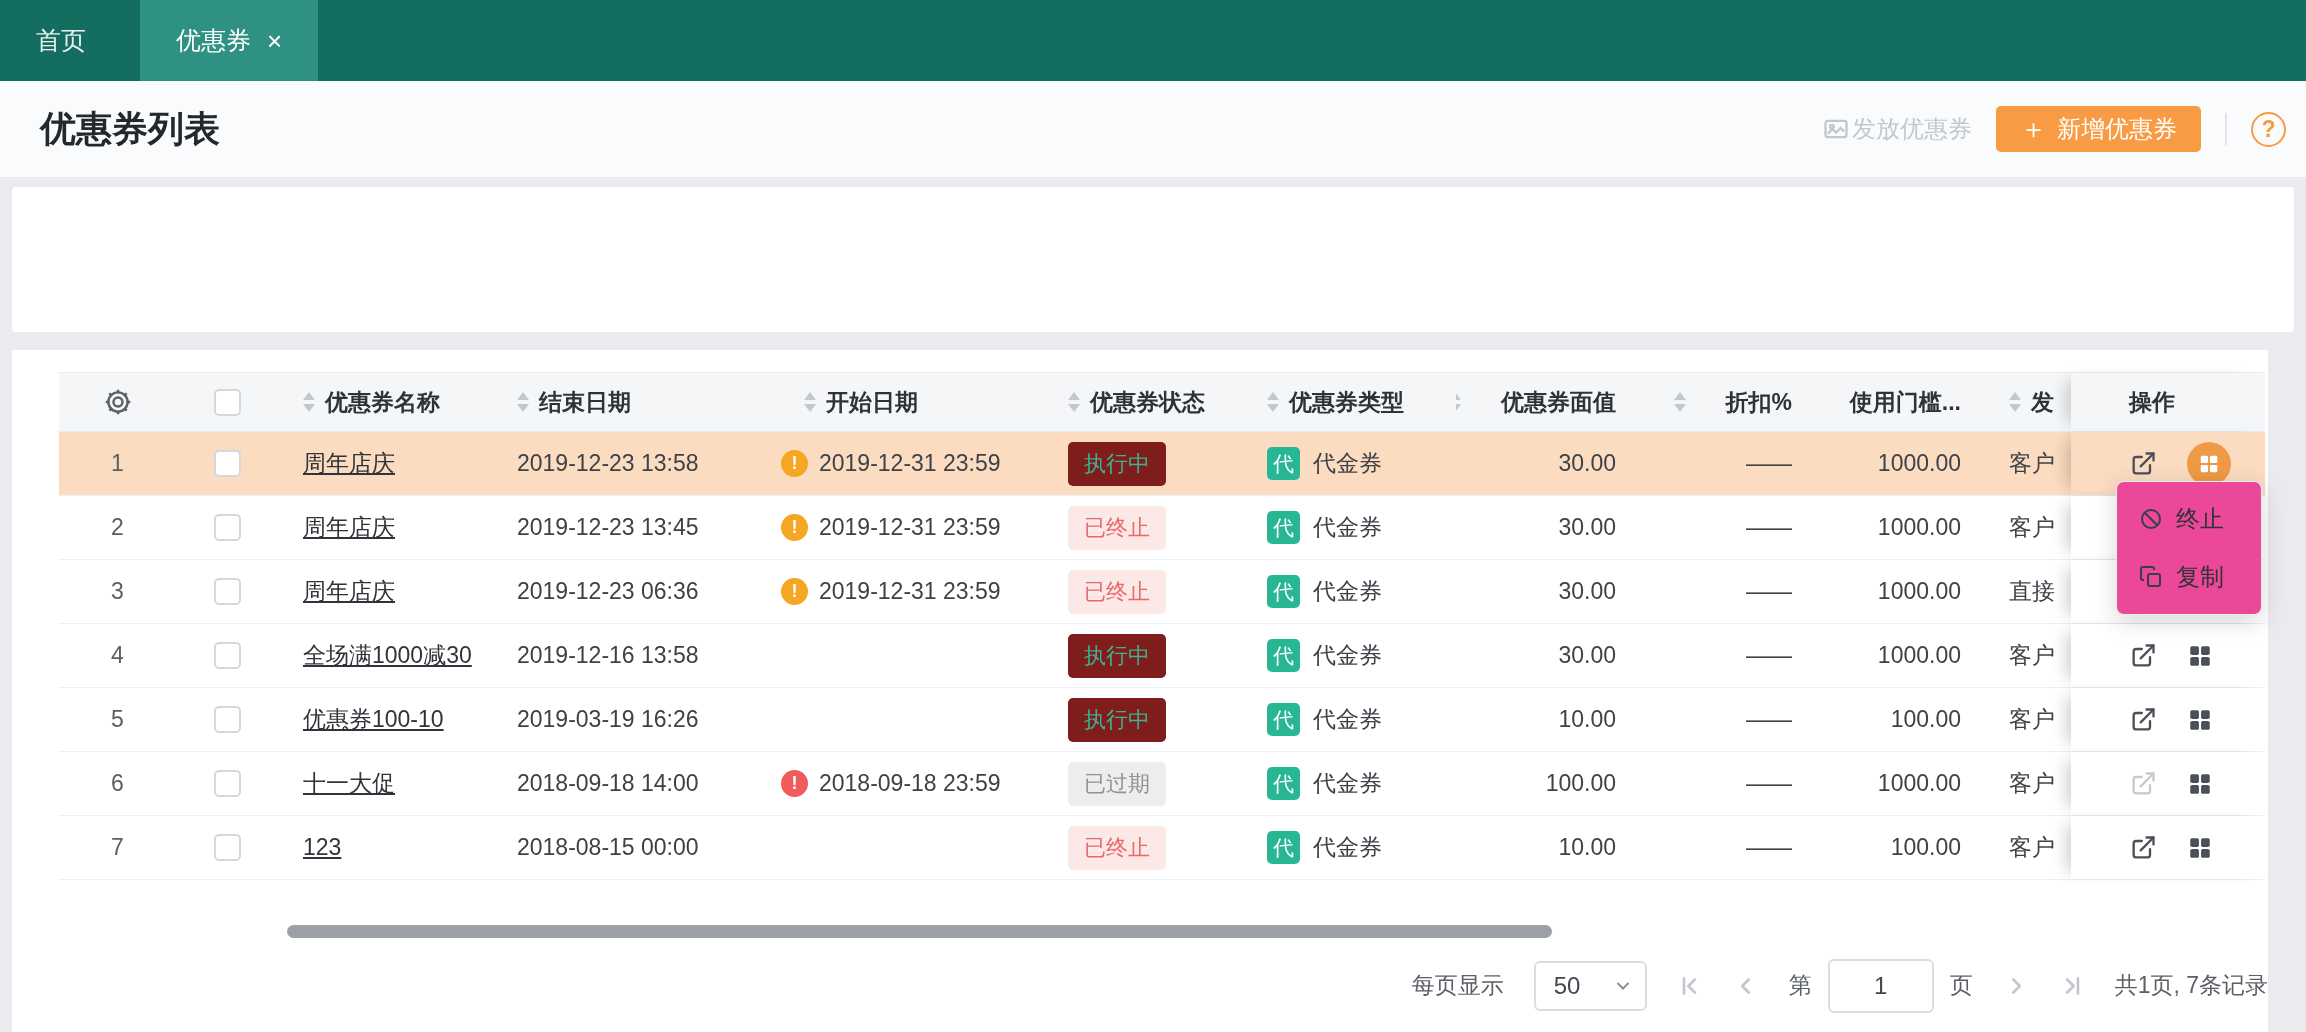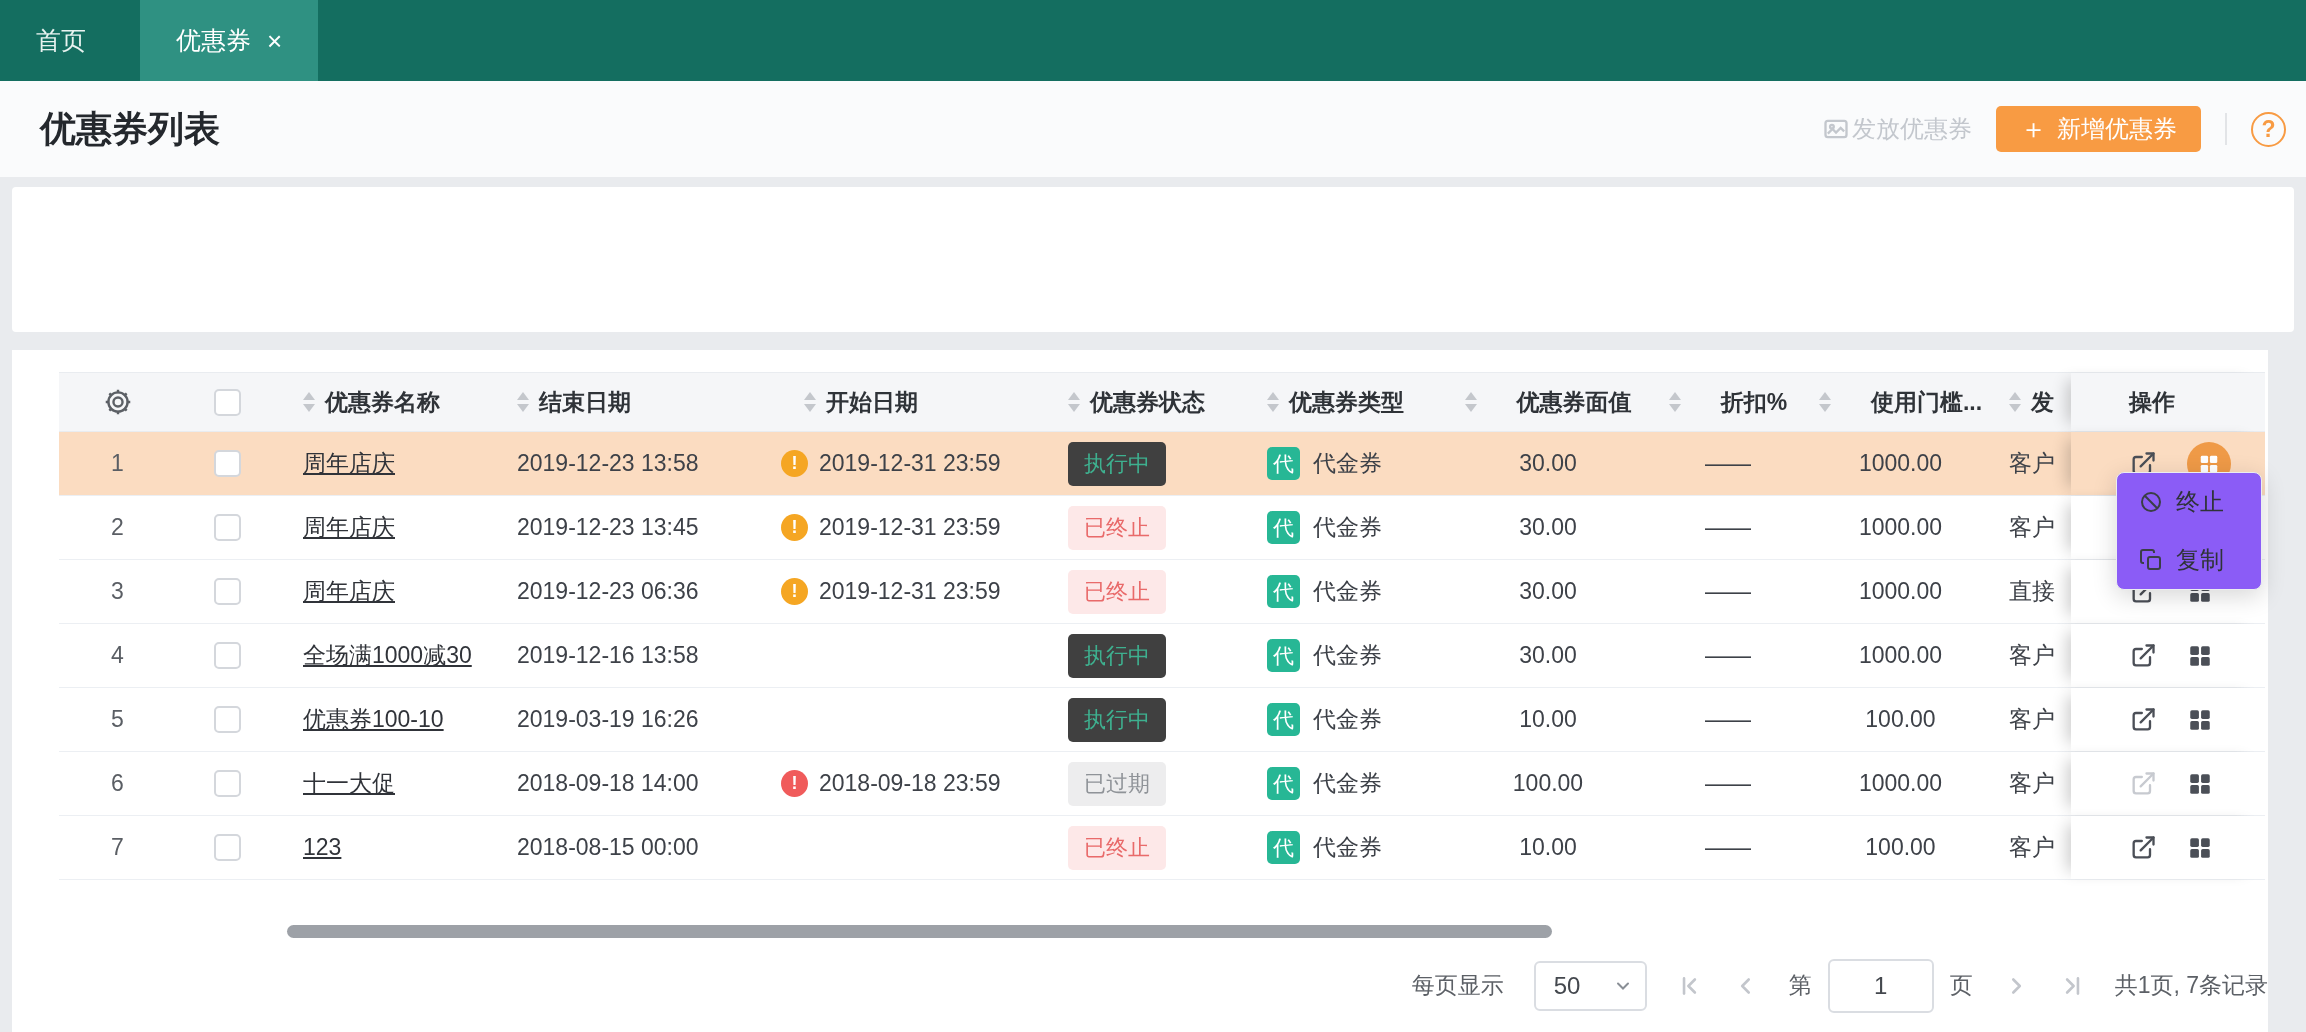--- a/index.html
+++ b/index.html
@@ -43,54 +43,54 @@
   .btn-query { top:206px; background:#f89b43; border:none; color:#fff; }
   .btn-settings { top:263px; background:#fff; border:2px solid #f9bd7d; color:#f89b43; }
 
   
   .table-card { position:absolute; top:350px; left:12px; width:2256px; bottom:0; background:#fff; }
   .table { position:absolute; left:47px; top:22px; width:2206px; }
   .thead { display:flex; height:60px; background:#f5f6f8; border-top:1px solid #e9ecf0; border-bottom:1px solid #e9ecf0; }
   .th { display:flex; align-items:center; gap:10px; padding:0 24px; font-size:23px; font-weight:bold;
         color:#2f3338; overflow:hidden; white-space:nowrap; flex:0 0 auto; }
   .th.center, .td.center { justify-content:center; padding:0; }
-  .th.right, .td.right { justify-content:center;gap:40px; }
+  .th.right, .td.right { justify-content:flex-end;gap:40px; }
   .carets { display:flex; flex-direction:column; gap:4px; cursor:pointer; }
   .cu { width:0; height:0; border-left:6px solid transparent; border-right:6px solid transparent; border-bottom:8px solid #c4c7cc; }
   .cd { width:0; height:0; border-left:6px solid transparent; border-right:6px solid transparent; border-top:8px solid #c4c7cc; }
 
   .tr { display:flex; height:64px; border-bottom:1px solid #eceff3; background:#fff; }
   .tr.highlight { background:#fbdcc1; }
   .td { display:flex; align-items:center; padding:0 24px; font-size:23px; color:#3d4148;
         overflow:hidden; white-space:nowrap; flex:0 0 auto; height:100%; }
   .row-index { color:#5a5e64; }
   .checkbox { width:27px; height:27px; border:2px solid #d4d7dc; border-radius:5px; background:#fff; cursor:pointer; }
   .link { text-decoration:underline; color:#303339; cursor:pointer; }
   .warn { width:27px; height:27px; border-radius:50%; color:#fff; font-weight:bold; font-size:18px;
           display:flex; align-items:center; justify-content:center; margin-right:11px; flex:0 0 auto; }
   .warn.orange { background:#f5a623; }
   .warn.red { background:#f05b5b; }
   .badge { padding:7px 16px; border-radius:5px; font-size:22px; }
-  .badge-green { background:#404040; color:#3eb08f; }
+  .badge-green { background:#7f1d1d; color:#3eb08f; }
   .badge-red { background:#fde8e8; color:#e96a6a; }
   .badge-gray { background:#ededee; color:#8f9398; }
   .typebadge { width:33px; height:33px; border-radius:5px; background:#27b795; color:#fff; font-size:21px;
                display:flex; align-items:center; justify-content:center; margin-right:13px; flex:0 0 auto; }
 
   .th.col-actions, .td.col-actions { box-shadow:-12px 0 16px -8px rgba(0,0,0,0.20); padding-left:58px; }
   .th.col-actions { background:#f5f6f8; }
   .td.col-actions { background:inherit; gap:30px; }
   .abtn { display:flex; align-items:center; justify-content:center; color:#4b4f57; cursor:pointer; flex:0 0 auto; }
   .abtn.disabled { color:#c7cad0; }
   .abtn.grid.active { width:44px; height:44px; border-radius:50%; background:#ef9a47; color:#fff; }
   .abtn.grid.active svg { width:22px; height:22px; }
 
   
-  .context-menu { position:absolute; left:2104px; top:122px; width:146px; background:#8b5cf6; border:1px solid #ebedf0;
-                  border-radius:8px; box-shadow:0 6px 24px rgba(0,0,0,0.16); padding:0 0; z-index:10; }
+  .context-menu { position:absolute; left:2104px; top:131px; width:146px; background:#ec4899; border:1px solid #ebedf0;
+                  border-radius:8px; box-shadow:0 6px 24px rgba(0,0,0,0.16); padding:8px 0; z-index:10; }
   .menu-item { display:flex; align-items:center; gap:13px; height:58px; padding:0 22px; font-size:24px;
                color:#2f3338; cursor:pointer; }
   .mi-icon { display:flex; color:#3a3e45; }
 
   
   .h-thumb { position:absolute; left:275px; top:575px; width:1265px; height:13px; border-radius:7px;
              background:#9da1a7; cursor:pointer; }
 
   
   .pagination { position:absolute; left:0; right:0; top:599px; height:73px; display:flex; align-items:center;

